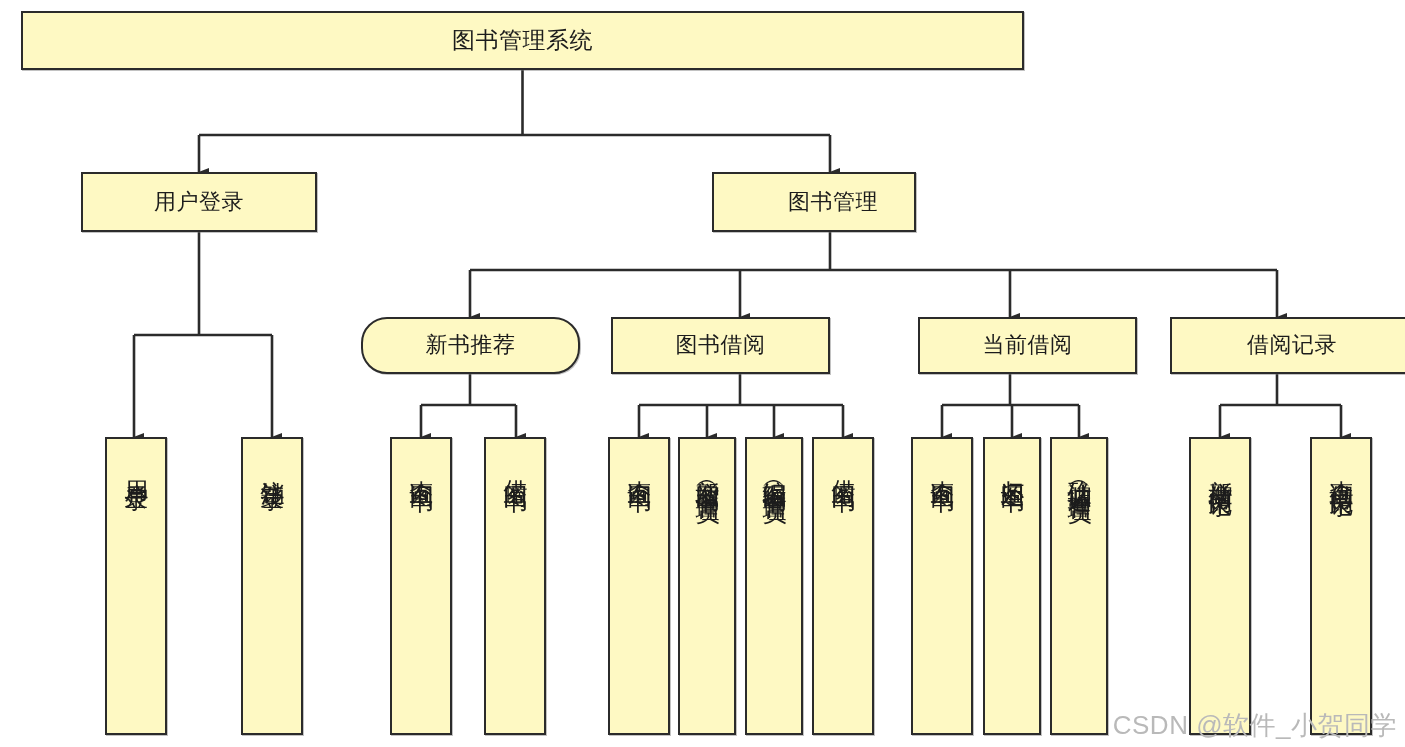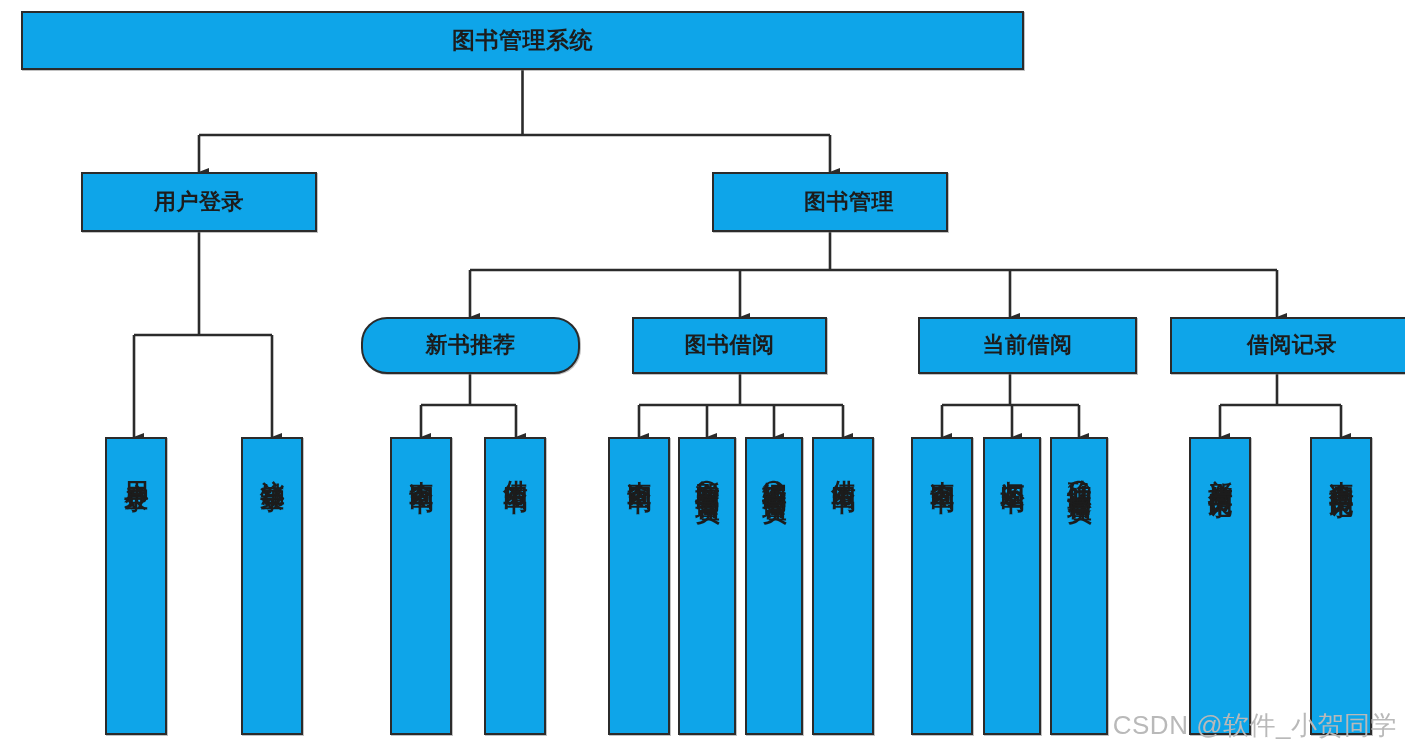--- a/index.html
+++ b/index.html
@@ -22,28 +22,27 @@
     position: absolute;
     left: 0;
     top: 0;
     width: 1405px;
     height: 747px;
     pointer-events: none;
   }
   .node {
     position: absolute;
     box-sizing: border-box;
-    background: #0ea5e9;
+    background: #fef9c3;
     border: 2.5px solid #2b2b2b;
     display: flex;
     align-items: center;
     justify-content: center;
     color: #1c1c1c;
     box-shadow: 1px 1px 0 rgba(120,120,120,0.45);
-    font-weight: bold;
   }
   .node-label {
     display: block;
     text-align: center;
     letter-spacing: 0.5px;
     white-space: nowrap;
   }
   .node.horiz .node-label {
     font-size: 22px;
     line-height: 1.1;
@@ -123,27 +122,27 @@
       </g>
   </svg>
 
   <div id="nodes-layer">
       <div class="node horiz root" style="left: 21px; top: 11px; width: 1003px; height: 59px;">
         <span class="node-label">图书管理系统</span>
       </div>
       <div class="node horiz" style="left: 81px; top: 172px; width: 236px; height: 60px;">
         <span class="node-label">用户登录</span>
       </div>
-      <div class="node horiz" style="left: 712px; top: 172px; width: 236px; height: 60px; padding-left: 38px;">
+      <div class="node horiz" style="left: 712px; top: 172px; width: 204px; height: 60px; padding-left: 38px;">
         <span class="node-label">图书管理</span>
       </div>
       <div class="node horiz" style="left: 361px; top: 317px; width: 219px; height: 57px; border-radius: 26px;">
         <span class="node-label">新书推荐</span>
       </div>
-      <div class="node horiz" style="left: 632px; top: 317px; width: 195px; height: 57px; align-items: center;">
+      <div class="node horiz" style="left: 611px; top: 317px; width: 219px; height: 57px; align-items: center;">
         <span class="node-label">图书借阅</span>
       </div>
       <div class="node horiz" style="left: 918px; top: 317px; width: 219px; height: 57px;">
         <span class="node-label">当前借阅</span>
       </div>
       <div class="node horiz" style="left: 1170px; top: 317px; width: 244px; height: 57px;">
         <span class="node-label">借阅记录</span>
       </div>
       <div class="node leaf" style="left: 105px; top: 437px; width: 62px; height: 298px;">
         <span class="node-label">用户登录</span>

